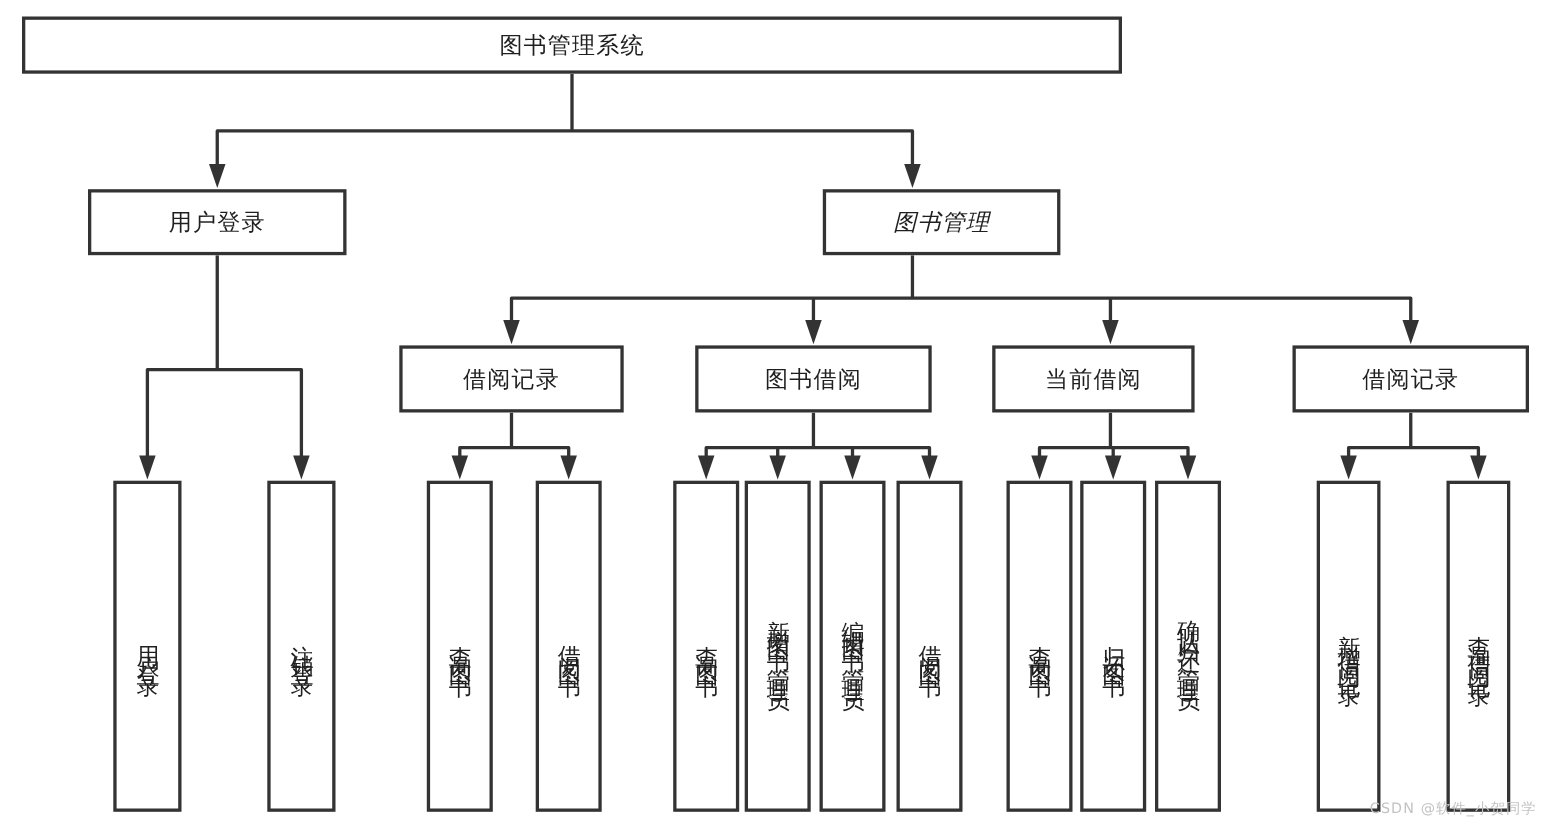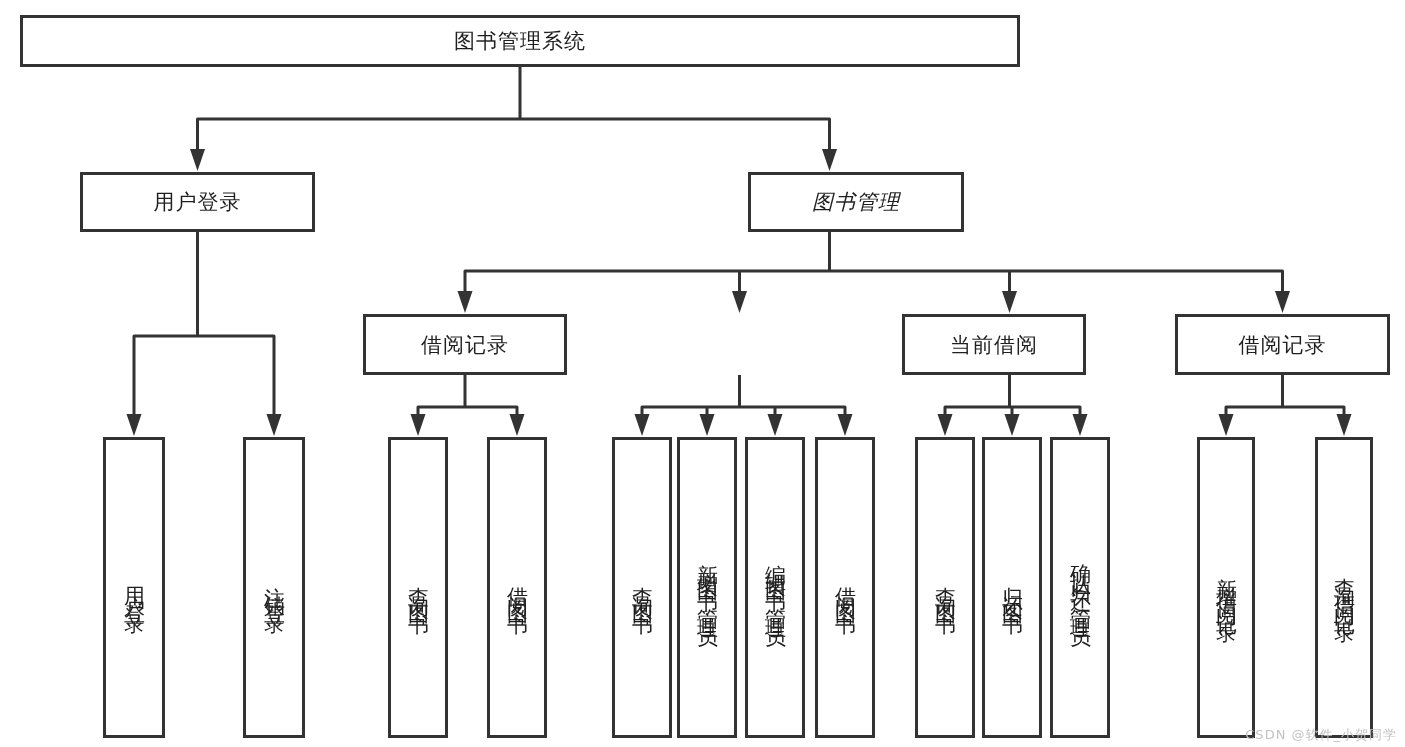--- a/index.html
+++ b/index.html
@@ -139,20 +139,23 @@
   <div class="box h-box n-l2-0">
     <span>用户登录</span>
   </div>
   <div class="box h-box n-l2-1">
     <span>图书管理</span>
   </div>
 
   <div class="box h-box n-l3-0">
     <span>借阅记录</span>
   </div>
+  <div class="box h-box n-l3-1">
+    <span>图书借阅</span>
+  </div>
   <div class="box h-box n-l3-2">
     <span>当前借阅</span>
   </div>
   <div class="box h-box n-l3-3">
     <span>借阅记录</span>
   </div>
 
   <div class="box v-box leaf n-a1">
     <span>用户登录</span>
   </div>

